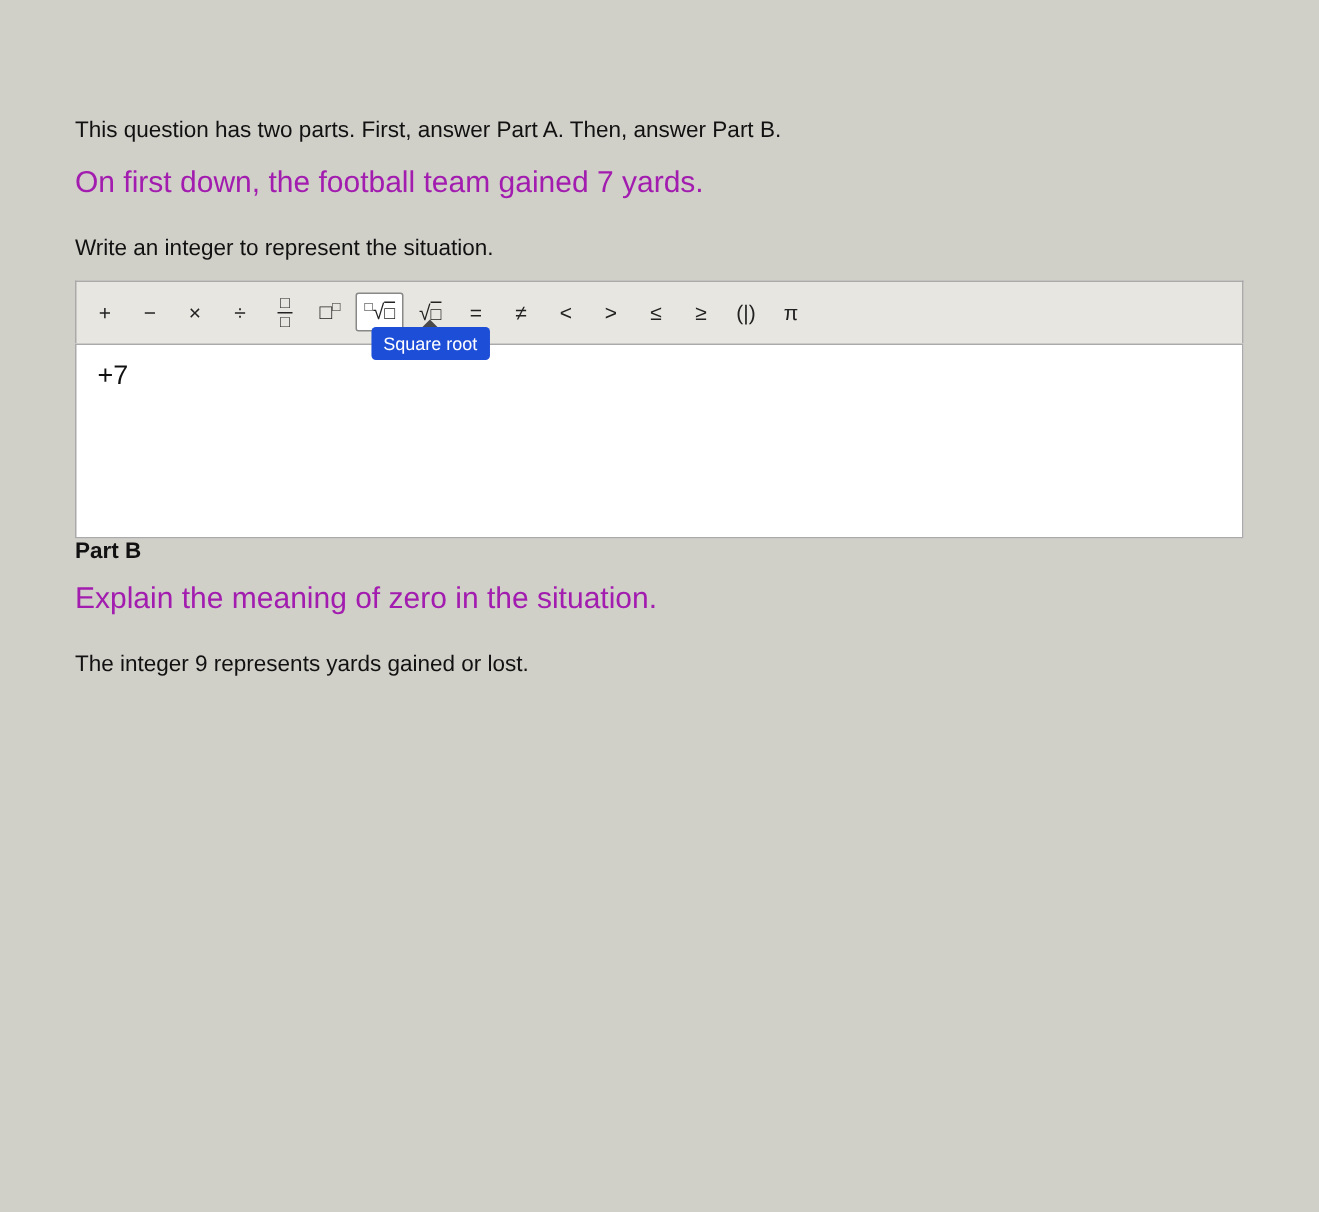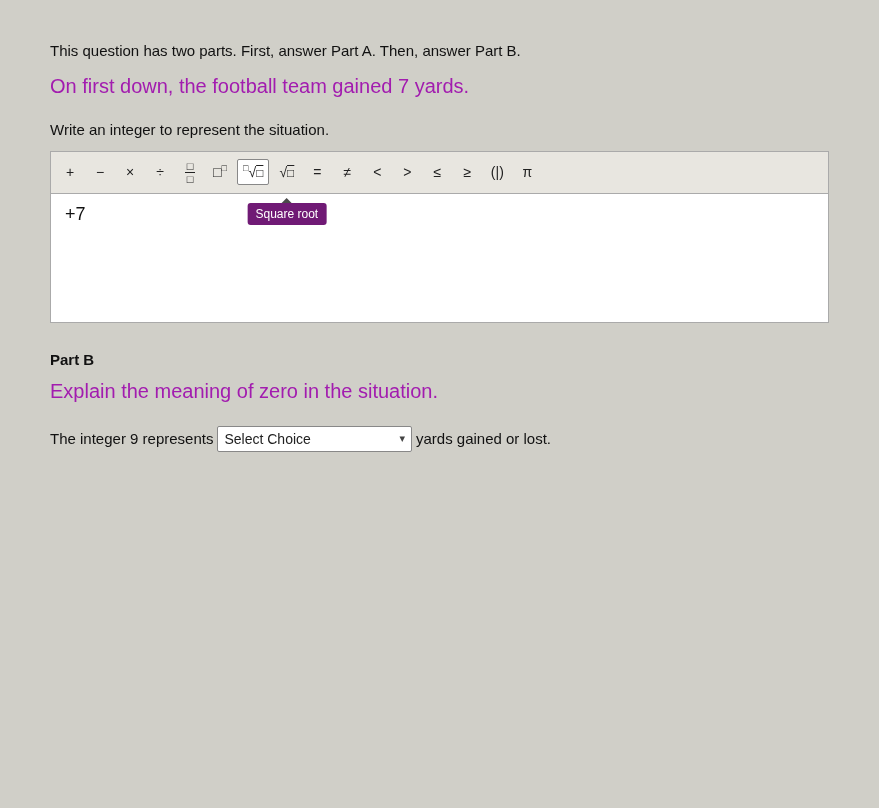--- a/index.html
+++ b/index.html
@@ -24,20 +24,21 @@
       width: 100%;
       max-width: 860px;
       padding: 20px 30px;
     }
 
     .intro-text {
       font-size: 15px;
       color: #111;
       margin-bottom: 8px;
       line-height: 1.5;
+      margin-top: 36px;
     }
 
     .part-label {
       font-size: 15px;
       font-weight: bold;
       color: #111;
       margin-bottom: 8px;
     }
 
     .question-text {
@@ -84,24 +85,24 @@
     }
 
     
     .tooltip-container {
       position: relative;
       display: inline-block;
     }
 
     .tooltip-box {
       position: absolute;
-      top: 43px;
+      top: 22px;
       left: 50%;
       transform: translateX(-50%);
-      background-color: #701a75;
+      background-color: #1d4ed8;
       color: #fff;
       font-size: 12px;
       padding: 4px 8px;
       border-radius: 3px;
       white-space: nowrap;
       z-index: 10;
       pointer-events: none;
     }
 
     .tooltip-box::before {
@@ -127,21 +128,20 @@
     }
 
     .math-answer {
       font-size: 18px;
       color: #111;
       font-weight: 500;
     }
 
     
     .part-b-section {
-      margin-top: 28px;
     }
 
     .sentence-container {
       font-size: 15px;
       color: #111;
       margin-top: 8px;
       display: flex;
       align-items: center;
       flex-wrap: wrap;
       gap: 4px;
@@ -247,27 +247,18 @@
   </div>
 
   <div class="part-b-section">
     <p class="part-label">Part B</p>
 
     <p class="question-text">Explain the meaning of zero in the situation.</p>
 
     <div class="sentence-container">
       <span>The integer 9 represents</span>
 
-      <div class="select-dropdown">
-        <select>
-          <option value="">Select Choice</option>
-          <option value="neither">neither gaining nor losing</option>
-          <option value="gaining">gaining yards</option>
-          <option value="losing">losing yards</option>
-        </select>
-        <span class="chevron">▾</span>
-      </div>
 
       <span>yards gained or lost.</span>
     </div>
   </div>
 
 </div>
 
 </body></html>

